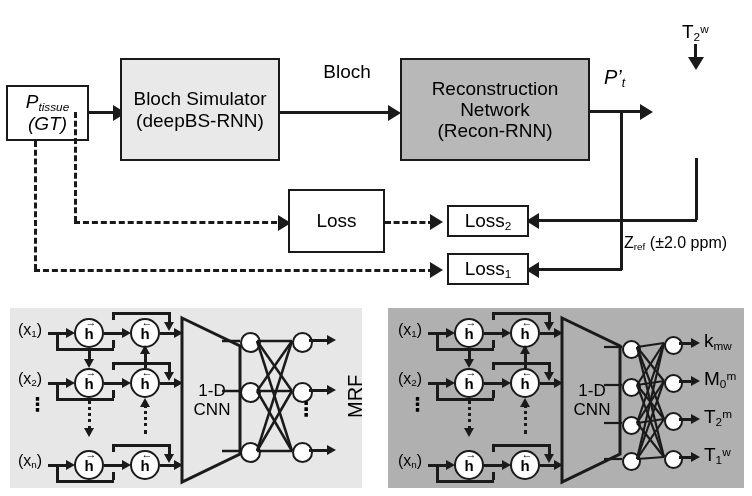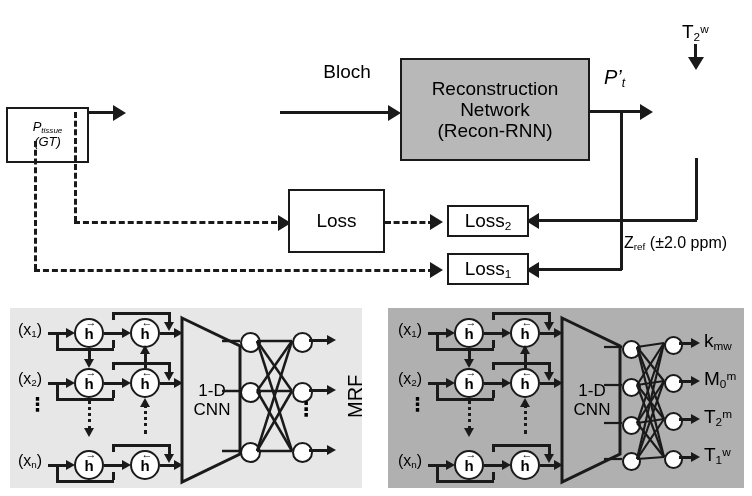--- a/index.html
+++ b/index.html
@@ -56,30 +56,36 @@
 
   sub{font-size:.62em;vertical-align:-.22em;}
   sup{font-size:.62em;vertical-align:.42em;}
   .it{font-style:italic;}
 </style>
 </head>
 <body>
 
 <div id="root">
 
-  <div class="box" style="left:6px;top:85px;width:83px;height:56px;font-size:13px;margin-top:22px;">
+  <div class="box" style="left:6px;top:85px;width:83px;height:56px;font-size:19px;">
     <div>
       <span class="it"><span>P</span><sub>tissue</sub></span><br>
       <span class="it">(GT)</span>
     </div>
   </div>
 
   <div class="ln hln" style="left:89px;top:111px;width:27px;"></div>
   <div class="arr arr-r" style="left:113px;top:105px;"></div>
 
+  <div class="box light" style="left:120px;top:58px;width:160px;height:103px;font-size:19px;">
+    <div>
+      <span>Bloch Simulator</span><br>
+      <span>(deepBS-RNN)</span>
+    </div>
+  </div>
 
   <div class="ln hln" style="left:280px;top:111px;width:112px;"></div>
   <div class="arr arr-r" style="left:388px;top:105px;"></div>
   <div class="lbl" style="left:292px;top:62px;font-size:19px;text-align:center;width:110px;">
     <span>Bloch</span><br>
   </div>
 
   <div class="box mid" style="left:400px;top:58px;width:190px;height:103px;font-size:19px;">
     <div>
       <span>Reconstruction</span><br>

